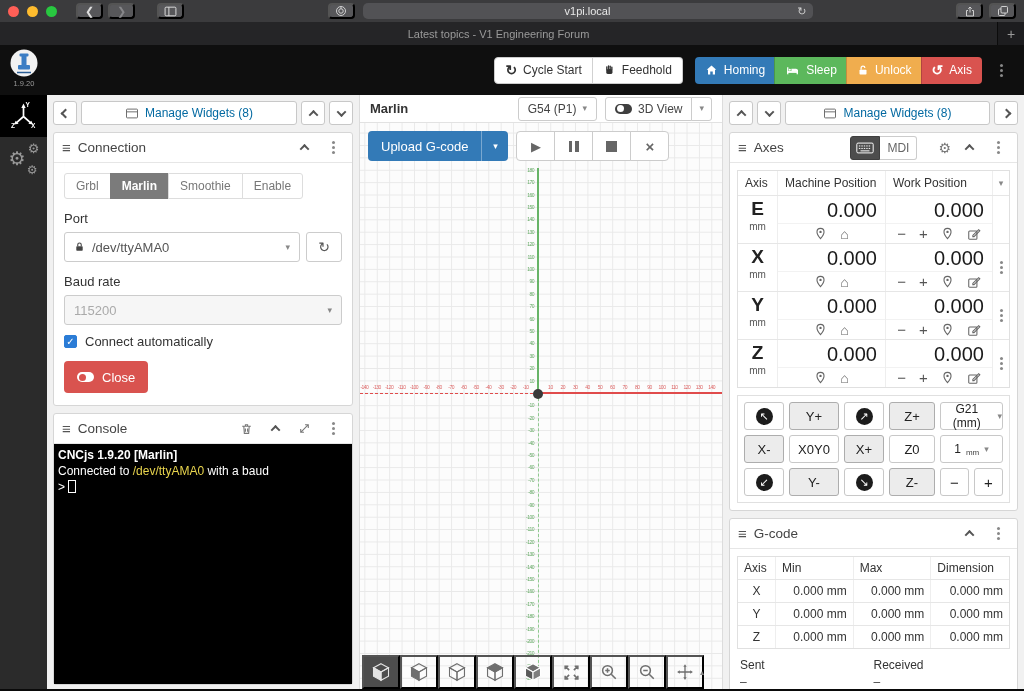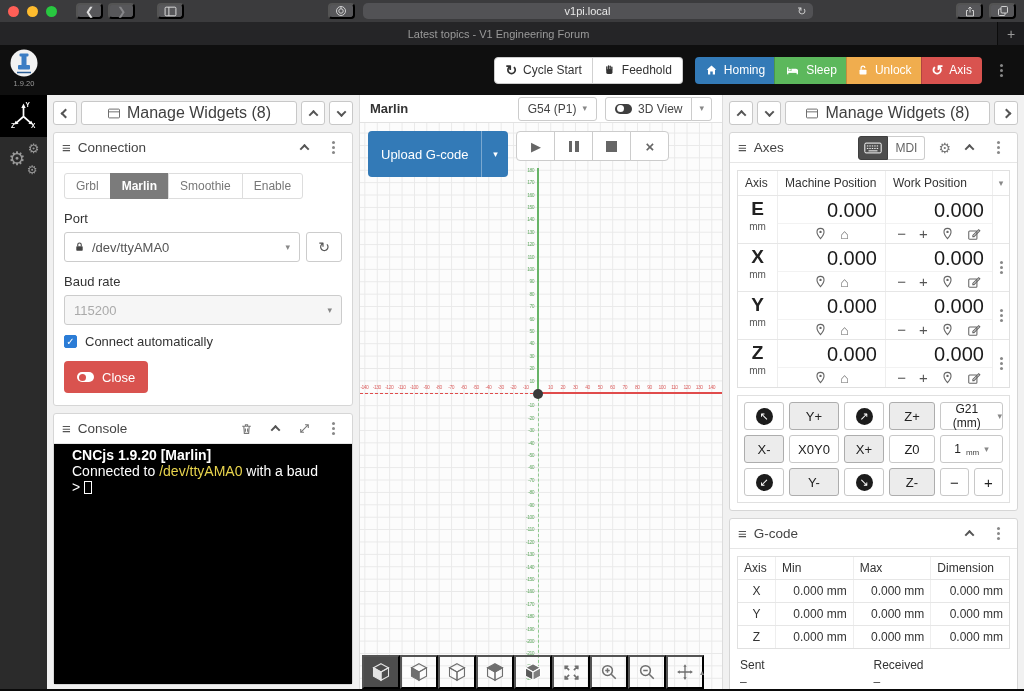--- a/index.html
+++ b/index.html
@@ -52,21 +52,21 @@
   .sb-item.active{background:#000}
   .gears{position:relative;width:26px;height:26px;color:#999}
   .gears .g1{position:absolute;left:-2px;top:2px;font-size:19px}
   .gears .g2{position:absolute;right:-3px;top:-4px;font-size:13px}
   .gears .g3{position:absolute;right:-1px;bottom:-6px;font-size:12px}
 
   .leftcol{width:313px;flex:none;background:#f1f1f1;padding:6px;border-right:1px solid #dcdcdc;display:flex;flex-direction:column;gap:7px}
   .rightcol{width:302px;flex:none;background:#f1f1f1;padding:6px;display:flex;flex-direction:column;gap:7px;border-left:1px solid #dcdcdc}
   .navrow{display:flex;gap:4px;height:24px;flex:none}
   .nbtn{background:#fff;border:1px solid #c8c8c8;border-radius:3px;font-size:11px;color:#555;min-width:24px;display:flex;align-items:center;justify-content:center;gap:6px}
-  .nbtn.wide{flex:1;font-size:16px;color:#404040}
+  .nbtn.wide{flex:1;font-size:12px;color:#0369a1}
 
   .widget{background:#fff;border:1px solid #d6d6d6;border-radius:3px;display:flex;flex-direction:column}
   .whead{height:30px;flex:none;display:flex;align-items:center;padding:0 8px;border-bottom:1px solid #e6e6e6;font-size:13.5px;color:#444;gap:7px}
   .whead .ham{font-size:15px;color:#555}
   .whead .sp{flex:1}
   .wico{width:22px;height:22px;display:flex;align-items:center;justify-content:center;color:#777}
 
   
   .cbody{padding:10px 10px 12px}
   .ctabs{display:flex}
@@ -84,39 +84,39 @@
   .cb{width:13px;height:13px;border:1px solid #b5b5b5;border-radius:2px;background:#fff;flex:none;display:flex;align-items:center;justify-content:center;font-size:10px;color:#fff}
   .cb.checked{background:#2b7cd6;border-color:#2b7cd6}
   .btn-danger{background:#d9534f;color:#fff;border:none;border-radius:4px;height:32px;padding:0 13px;display:inline-flex;align-items:center;gap:8px;font-size:13px;margin-top:12px}
   .tgl{width:17px;height:10px;border-radius:5px;background:#fff;position:relative;display:inline-block}
   .tgl::after{content:'';position:absolute;left:1.5px;top:1.5px;width:7px;height:7px;border-radius:50%;background:#d9534f}
   .tgl.dark{background:#3f3f3f}
   .tgl.dark::after{background:#fff}
 
   
   .console{flex:1;min-height:0}
-  .term{flex:1;background:#000;color:#fff;font-family:"DejaVu Sans Mono",monospace;font-size:14px;line-height:16px;padding:3px 18px;overflow:hidden}
+  .term{flex:1;background:#000;color:#fff;font-family:"DejaVu Sans Mono",monospace;font-size:12px;line-height:16px;padding:3px 4px;overflow:hidden}
   .t-bold{font-weight:bold}
   .t-highlight{color:#e8d44d}
   .t-muted{color:#9a9a9a}
   .tcursor{display:inline-block;width:8px;height:13px;border:1px solid #fff;vertical-align:-2px}
 
   
   .midcol{width:362px;flex:none;display:flex;flex-direction:column;background:#fff}
   .vizhead{height:28px;flex:none;background:#fff;border-bottom:1px solid #e2e2e2;display:flex;align-items:center;padding:0 10px;gap:8px}
   .vizhead .vtitle{font-weight:bold;font-size:13px;color:#333;flex:1}
   .vbtn{height:24px;border:1px solid #ccc;border-radius:3px;background:#fff;font-size:12px;color:#444;padding:0 9px;display:flex;align-items:center;gap:6px}
   .vgroup{display:flex}
   .vgroup .vbtn:first-child{border-radius:3px 0 0 3px}
   .vgroup .vbtn:last-child{border-radius:0 3px 3px 0;margin-left:-1px;padding:0 7px}
   .canvas{position:relative;flex:1;overflow:hidden;background-color:#fcfcfc;
     background-image:linear-gradient(#e9e9e9 1px,transparent 1px),linear-gradient(90deg,#e9e9e9 1px,transparent 1px);
     background-size:12.4px 12.4px;background-position:4.4px 9.6px}
   .gtoolbar{position:absolute;top:8px;left:8px;display:flex;gap:8px;z-index:5}
-  .upload{display:flex;height:46px;border-radius:4px;overflow:hidden}
+  .upload{display:flex;height:30px;border-radius:4px;overflow:hidden}
   .upload .main{background:#337ab7;color:#fff;font-size:13px;display:flex;align-items:center;padding:0 13px}
   .upload .drop{background:#337ab7;border-left:1px solid rgba(255,255,255,.35);width:27px;display:flex;align-items:center;justify-content:center}
   .upload .drop .caret{color:#fff}
   .rungroup{display:flex}
   .rbtn{width:39px;height:30px;background:#fff;border:1px solid #ccc;margin-left:-1px;display:flex;align-items:center;justify-content:center;color:#666}
   .rbtn:first-child{margin-left:0;border-radius:4px 0 0 4px}
   .rbtn:last-child{border-radius:0 4px 4px 0}
   .pauseic{display:flex;gap:3px}
   .pauseic i{width:3.5px;height:11px;background:#666}
   .stopic{width:11px;height:11px;background:#666}
@@ -127,21 +127,21 @@
   .yaxis-dash{position:absolute;left:178px;top:270px;height:280px;border-left:1.5px dashed #8fcb8f}
   .origin{position:absolute;left:173px;top:266px;width:10px;height:10px;border-radius:50%;background:#3a3a3a}
   .xt{position:absolute;top:261px;font-size:5px;color:#d66;transform:translateX(-50%);letter-spacing:-.5px}
   .yt{position:absolute;left:150px;width:24px;text-align:right;font-size:5px;color:#6a6;letter-spacing:-.5px}
   .viz-toolbar{position:absolute;left:2px;bottom:2px;display:flex;align-items:center}
   .tbtn{width:38px;height:34px;display:flex;align-items:center;justify-content:center;background:transparent;color:#666}
   .tbtn.active{background:#4d4d4d}
   .tbcaret{font-size:8px;color:#888;margin-left:-4px}
 
   
-  .axes-head-group{display:flex;align-items:flex-end;gap:0;margin-right:0}
+  .axes-head-group{display:flex;align-items:flex-end;gap:0;margin-right:8px}
   .kbdbtn{width:30px;height:24px;background:#4d4d4d;border:1px solid #3f3f3f;border-radius:3px 0 0 3px;display:flex;align-items:center;justify-content:center}
   .mdibtn{height:24px;border:1px solid #ccc;border-left:none;border-radius:0 3px 3px 0;background:#fff;font-size:12px;color:#666;padding:0 7px;display:flex;align-items:center}
   .gearbtn{font-size:14px;color:#777;margin-left:6px}
   .axes-table{margin:7px;border:1px solid #e0e0e0}
   .axhdr{display:grid;grid-template-columns:40px 108px 1fr 16px;font-size:12px;color:#333;height:25px;border-bottom:1px solid #e6e6e6}
   .axhdr>div{display:flex;align-items:center;padding-left:7px;border-right:1px solid #eee}
   .axhdr>div:last-child{border-right:none;justify-content:center;padding-left:0}
   .axrow{display:grid;grid-template-columns:40px 108px 1fr 16px;border-bottom:1px solid #e6e6e6}
   .axrow:last-child{border-bottom:none}
   .axcell{border-right:1px solid #eee;min-width:0}

